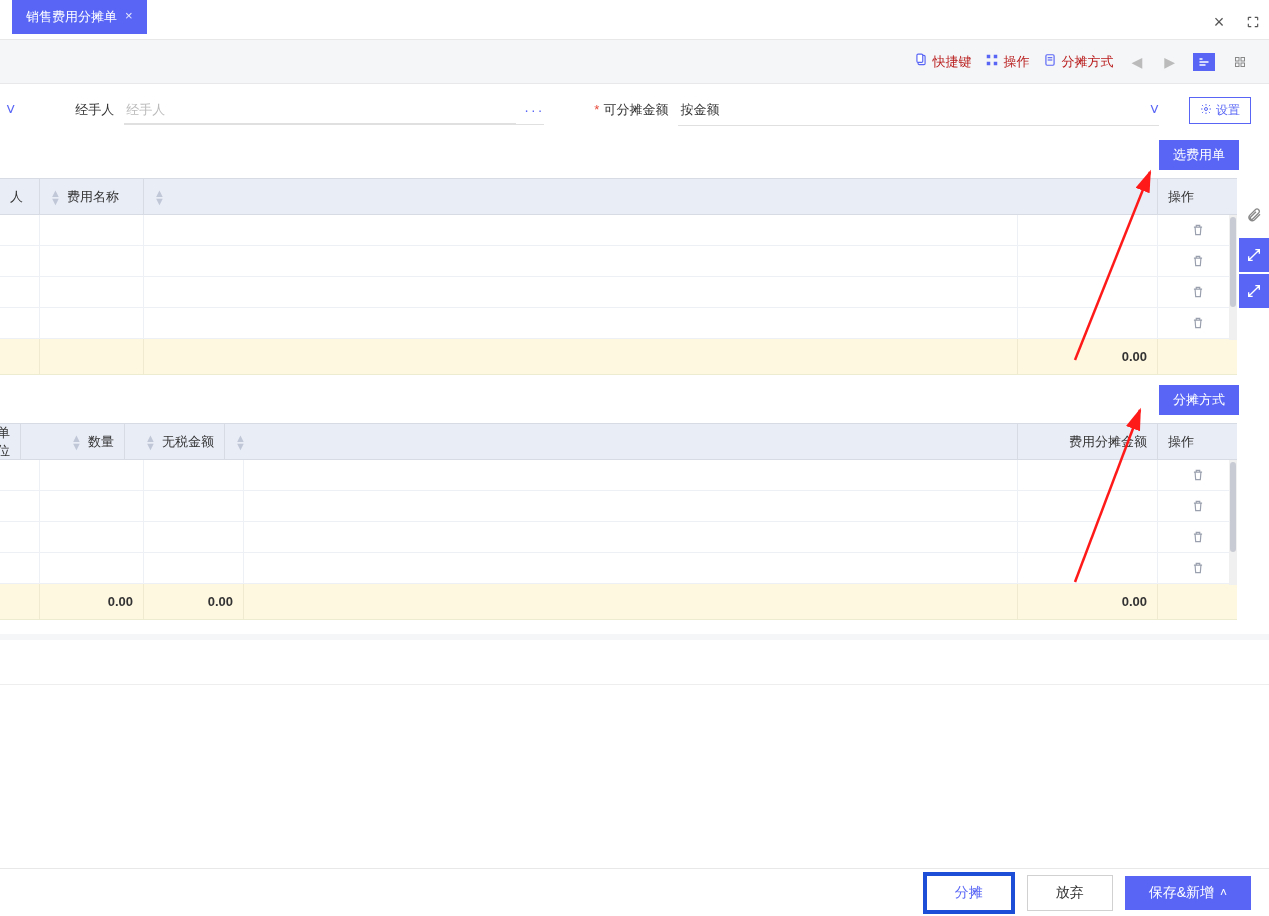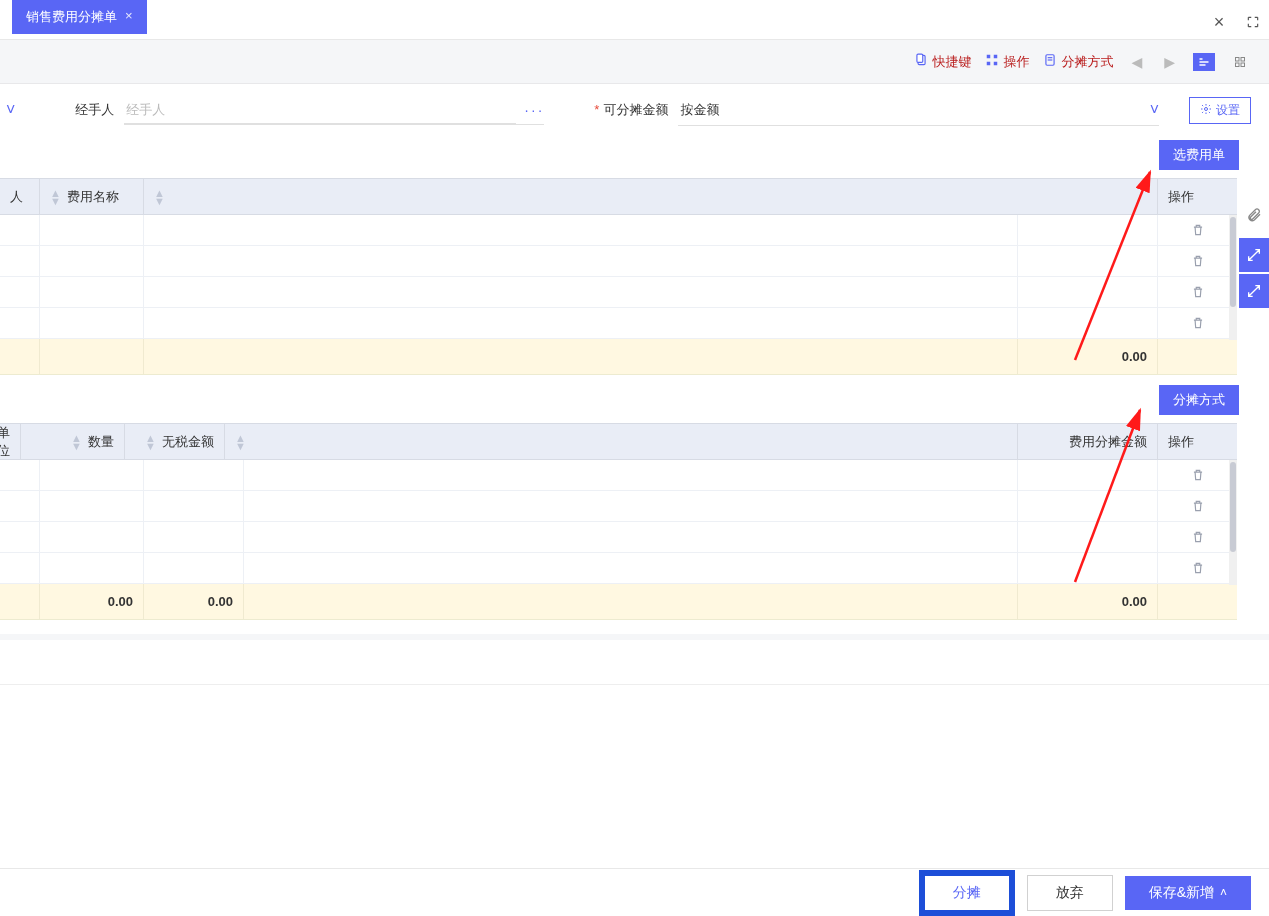--- a/index.html
+++ b/index.html
@@ -123,21 +123,21 @@
   position:absolute; right:0; top:200px; display:flex; flex-direction:column;
 }
 .right-float .clip { width:30px; height:30px; display:flex; align-items:center; justify-content:center; color:#888; cursor:pointer;}
 .right-float .exp  { width:30px; height:34px; background:#5966f5; color:#fff; display:flex; align-items:center; justify-content:center; cursor:pointer; margin-top:8px;}
 .right-float .exp + .exp { margin-top:2px;}
 .footer {
   position:absolute; left:0; right:0; bottom:0; height:48px;
   border-top:1px solid #e8e8e8; display:flex; align-items:center; justify-content:flex-end; gap:12px; padding:0 18px;
   background:#fff;
 }
-.btn-outline-p { border:6px solid #1d4ed8; color:#5966f5; background:#fff; padding:8px 28px; font-size:14px; cursor:pointer;}
+.btn-outline-p { border:4px solid #1d4ed8; color:#5966f5; background:#fff; padding:8px 28px; font-size:14px; cursor:pointer;}
 .btn-outline   { border:1px solid #d1d1d1; color:#333; background:#fff; padding:8px 28px; font-size:14px; cursor:pointer;}
 .btn-primary   { border:none; background:#5966f5; color:#fff; padding:8px 24px; font-size:14px; cursor:pointer; display:flex; align-items:center; gap:6px;}
 .arrow-overlay { position:absolute; pointer-events:none; }
 .arrow-overlay svg { overflow:visible; }
 .grid-wrap{ position:relative; margin-right:32px;}
 .spacer-band {height:6px;background:#f5f6f8;}
 .hr-light{border:none;border-top:1px solid #eee;}
 </style>
 </head>
 <body>

